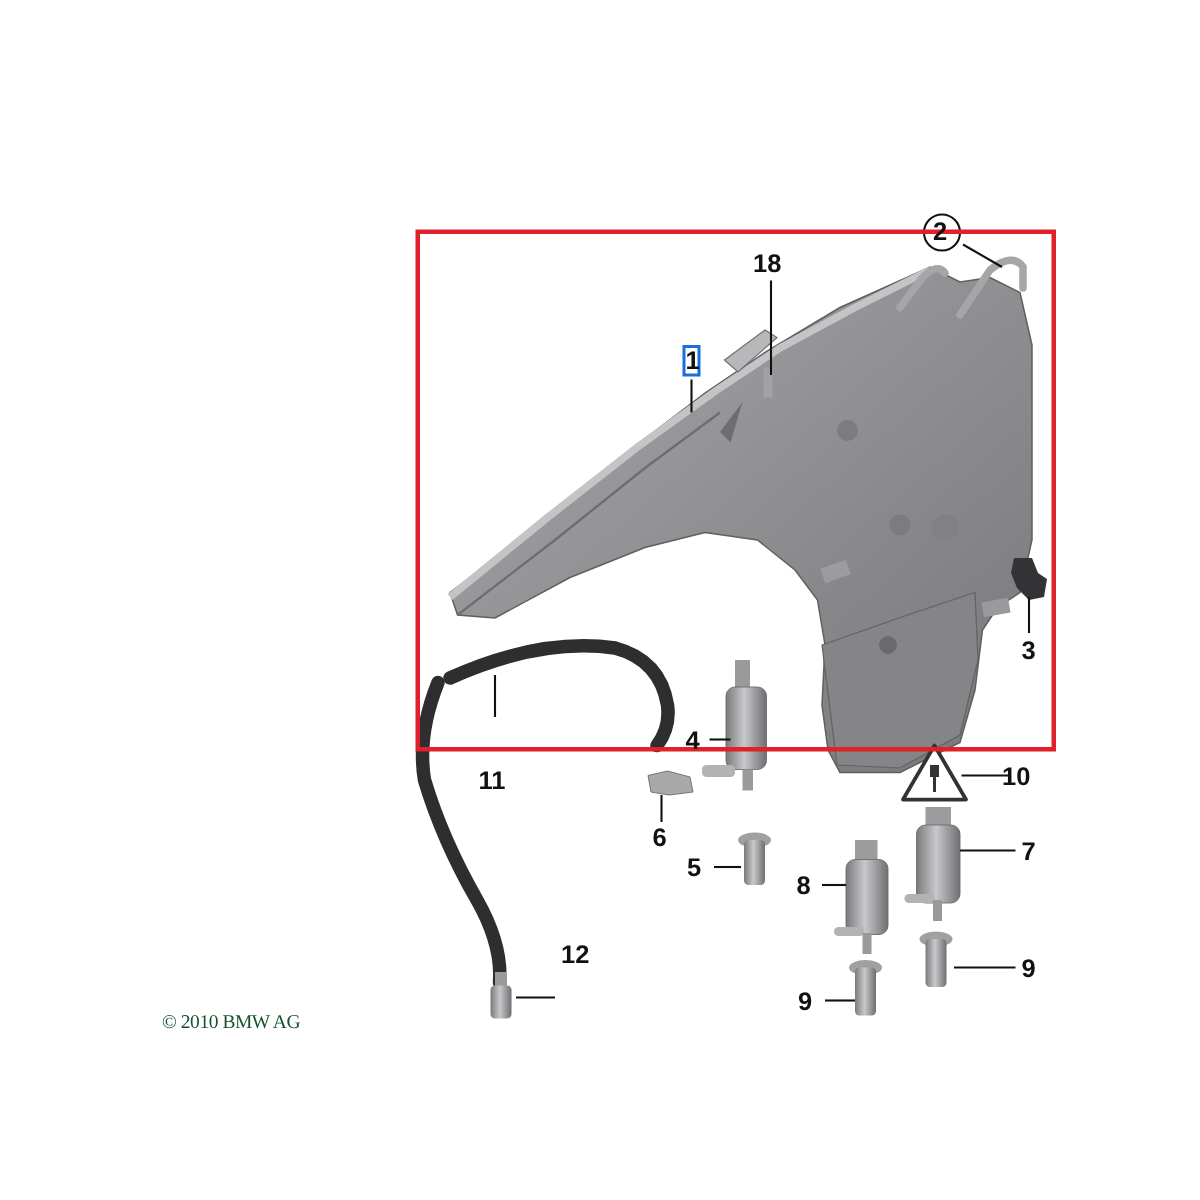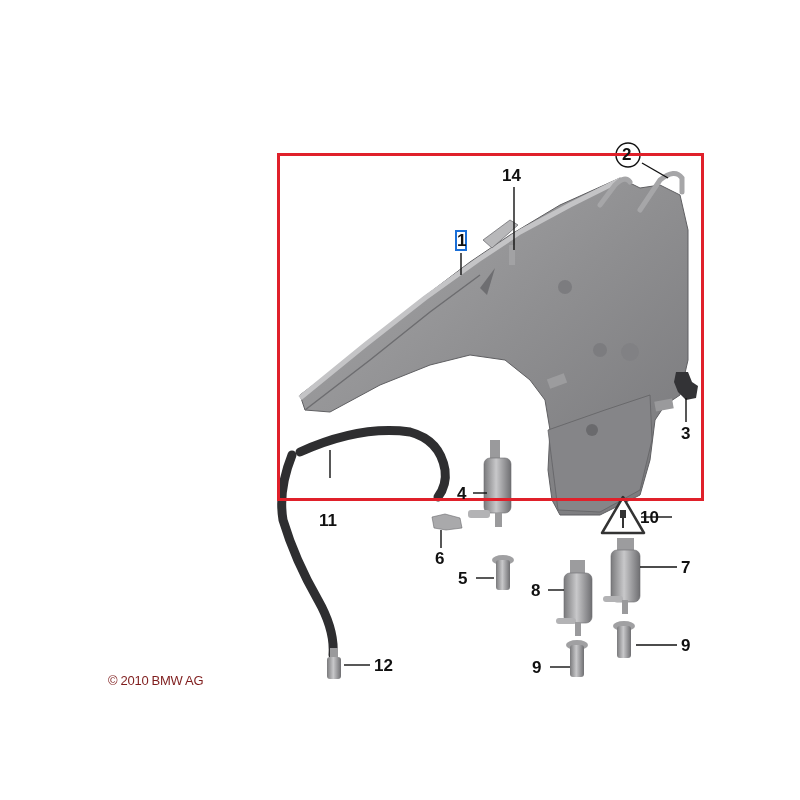--- a/index.html
+++ b/index.html
@@ -1,19 +1,19 @@
 <!DOCTYPE html>
 <html><head>
 <meta charset="utf-8">
 <style>
   html,body{margin:0;padding:0;background:#fff;}
   body{width:800px;height:800px;position:relative;overflow:hidden;font-family:"Liberation Sans",sans-serif;}
   #stage{position:absolute;left:0;top:0;width:800px;height:800px;}
   .callout{position:absolute;font-family:"Liberation Sans",sans-serif;font-weight:bold;font-size:17px;color:#111;line-height:1;}
-  .copyright{position:absolute;left:108px;top:673px;font-size:13px;color:#7f1d1d;letter-spacing:-0.3px;font-family:Liberation Sans, sans-serif;}
+  .copyright{position:absolute;left:108px;top:673px;font-size:13px;color:#14532d;letter-spacing:-0.3px;font-family:Liberation Serif, serif;}
   .highlight-box{position:absolute;left:277px;top:153px;width:427px;height:348px;border:3px solid #e0202a;box-sizing:border-box;}
   .label-box{position:absolute;left:455px;top:230px;width:12px;height:21px;border:2px solid #1a6fd8;box-sizing:border-box;}
 </style>
 </head>
 <body>
 
 <div id="stage">
   <svg width="800" height="800" viewBox="0 0 800 800" style="position:absolute;left:0;top:0">
     <defs>
       <linearGradient id="tankGrad" x1="0" y1="0" x2="1" y2="1">
@@ -141,19 +141,19 @@
   <span class="callout" style="left:457px;top:232px;">1</span>
   <span class="callout" style="left:622px;top:146px;">2</span>
   <span class="callout" style="left:681px;top:425px;">3</span>
   <span class="callout" style="left:457px;top:485px;">4</span>
   <span class="callout" style="left:458px;top:570px;">5</span>
   <span class="callout" style="left:435px;top:550px;">6</span>
   <span class="callout" style="left:681px;top:559px;">7</span>
   <span class="callout" style="left:531px;top:582px;">8</span>
   <span class="callout" style="left:532px;top:659px;">9</span>
   <span class="callout" style="left:681px;top:637px;">9</span>
-  <span class="callout" style="left:640px;top:509px;">10</span>
+  <span class="callout" style="left:668px;top:509px;">10</span>
   <span class="callout" style="left:319px;top:512px;">11</span>
-  <span class="callout" style="left:374px;top:657px;">12</span>
-  <span class="callout" style="left:502px;top:167px;">14</span>
+  <span class="callout" style="left:374px;top:628px;">12</span>
+  <span class="callout" style="left:502px;top:167px;">18</span>
 
   <span class="copyright">© 2010 BMW AG</span>
 </div>
 
 </body></html>

